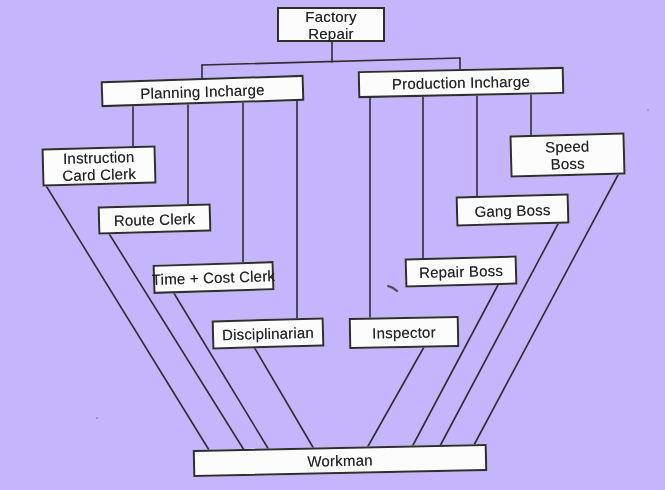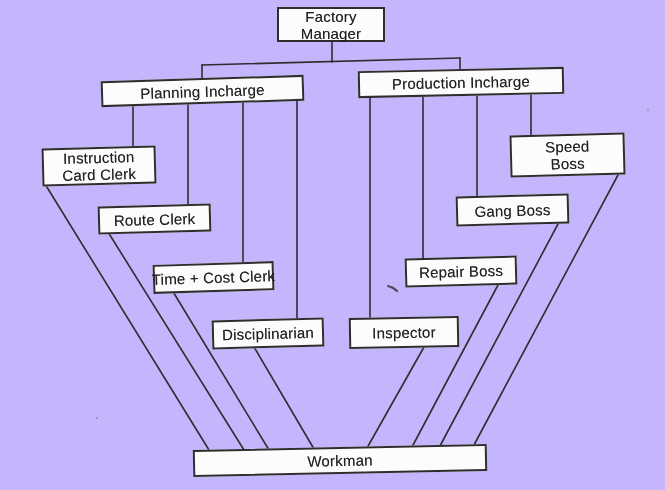--- a/index.html
+++ b/index.html
@@ -72,21 +72,21 @@
     <line x1="558" y1="224" x2="440" y2="446"></line>
     <line x1="618" y1="175" x2="474" y2="445"></line>
 
     <path d="M388,286 q5,1 9,5" stroke-width="2.2" opacity="0.8"></path>
     <circle cx="97" cy="418" r="1" fill="#555" stroke="none" opacity="0.5"></circle>
     <circle cx="648" cy="110" r="1.2" fill="#777" stroke="none" opacity="0.4"></circle>
   </svg>
 
   <div class="node" style="left:277px; top:7px; width:108px; height:35px;">
     <span>Factory</span>
-    <span>Manager</span>
+    <span>Repair</span>
   </div>
 
   <div class="node" style="left:101px; top:78px; width:203px; height:26px; transform:rotate(-1.8deg);">
     <span>Planning Incharge</span>
   </div>
 
   <div class="node" style="left:358px; top:69px; width:206px; height:27px; transform:rotate(-1.2deg);">
     <span>Production Incharge</span>
   </div>
 

